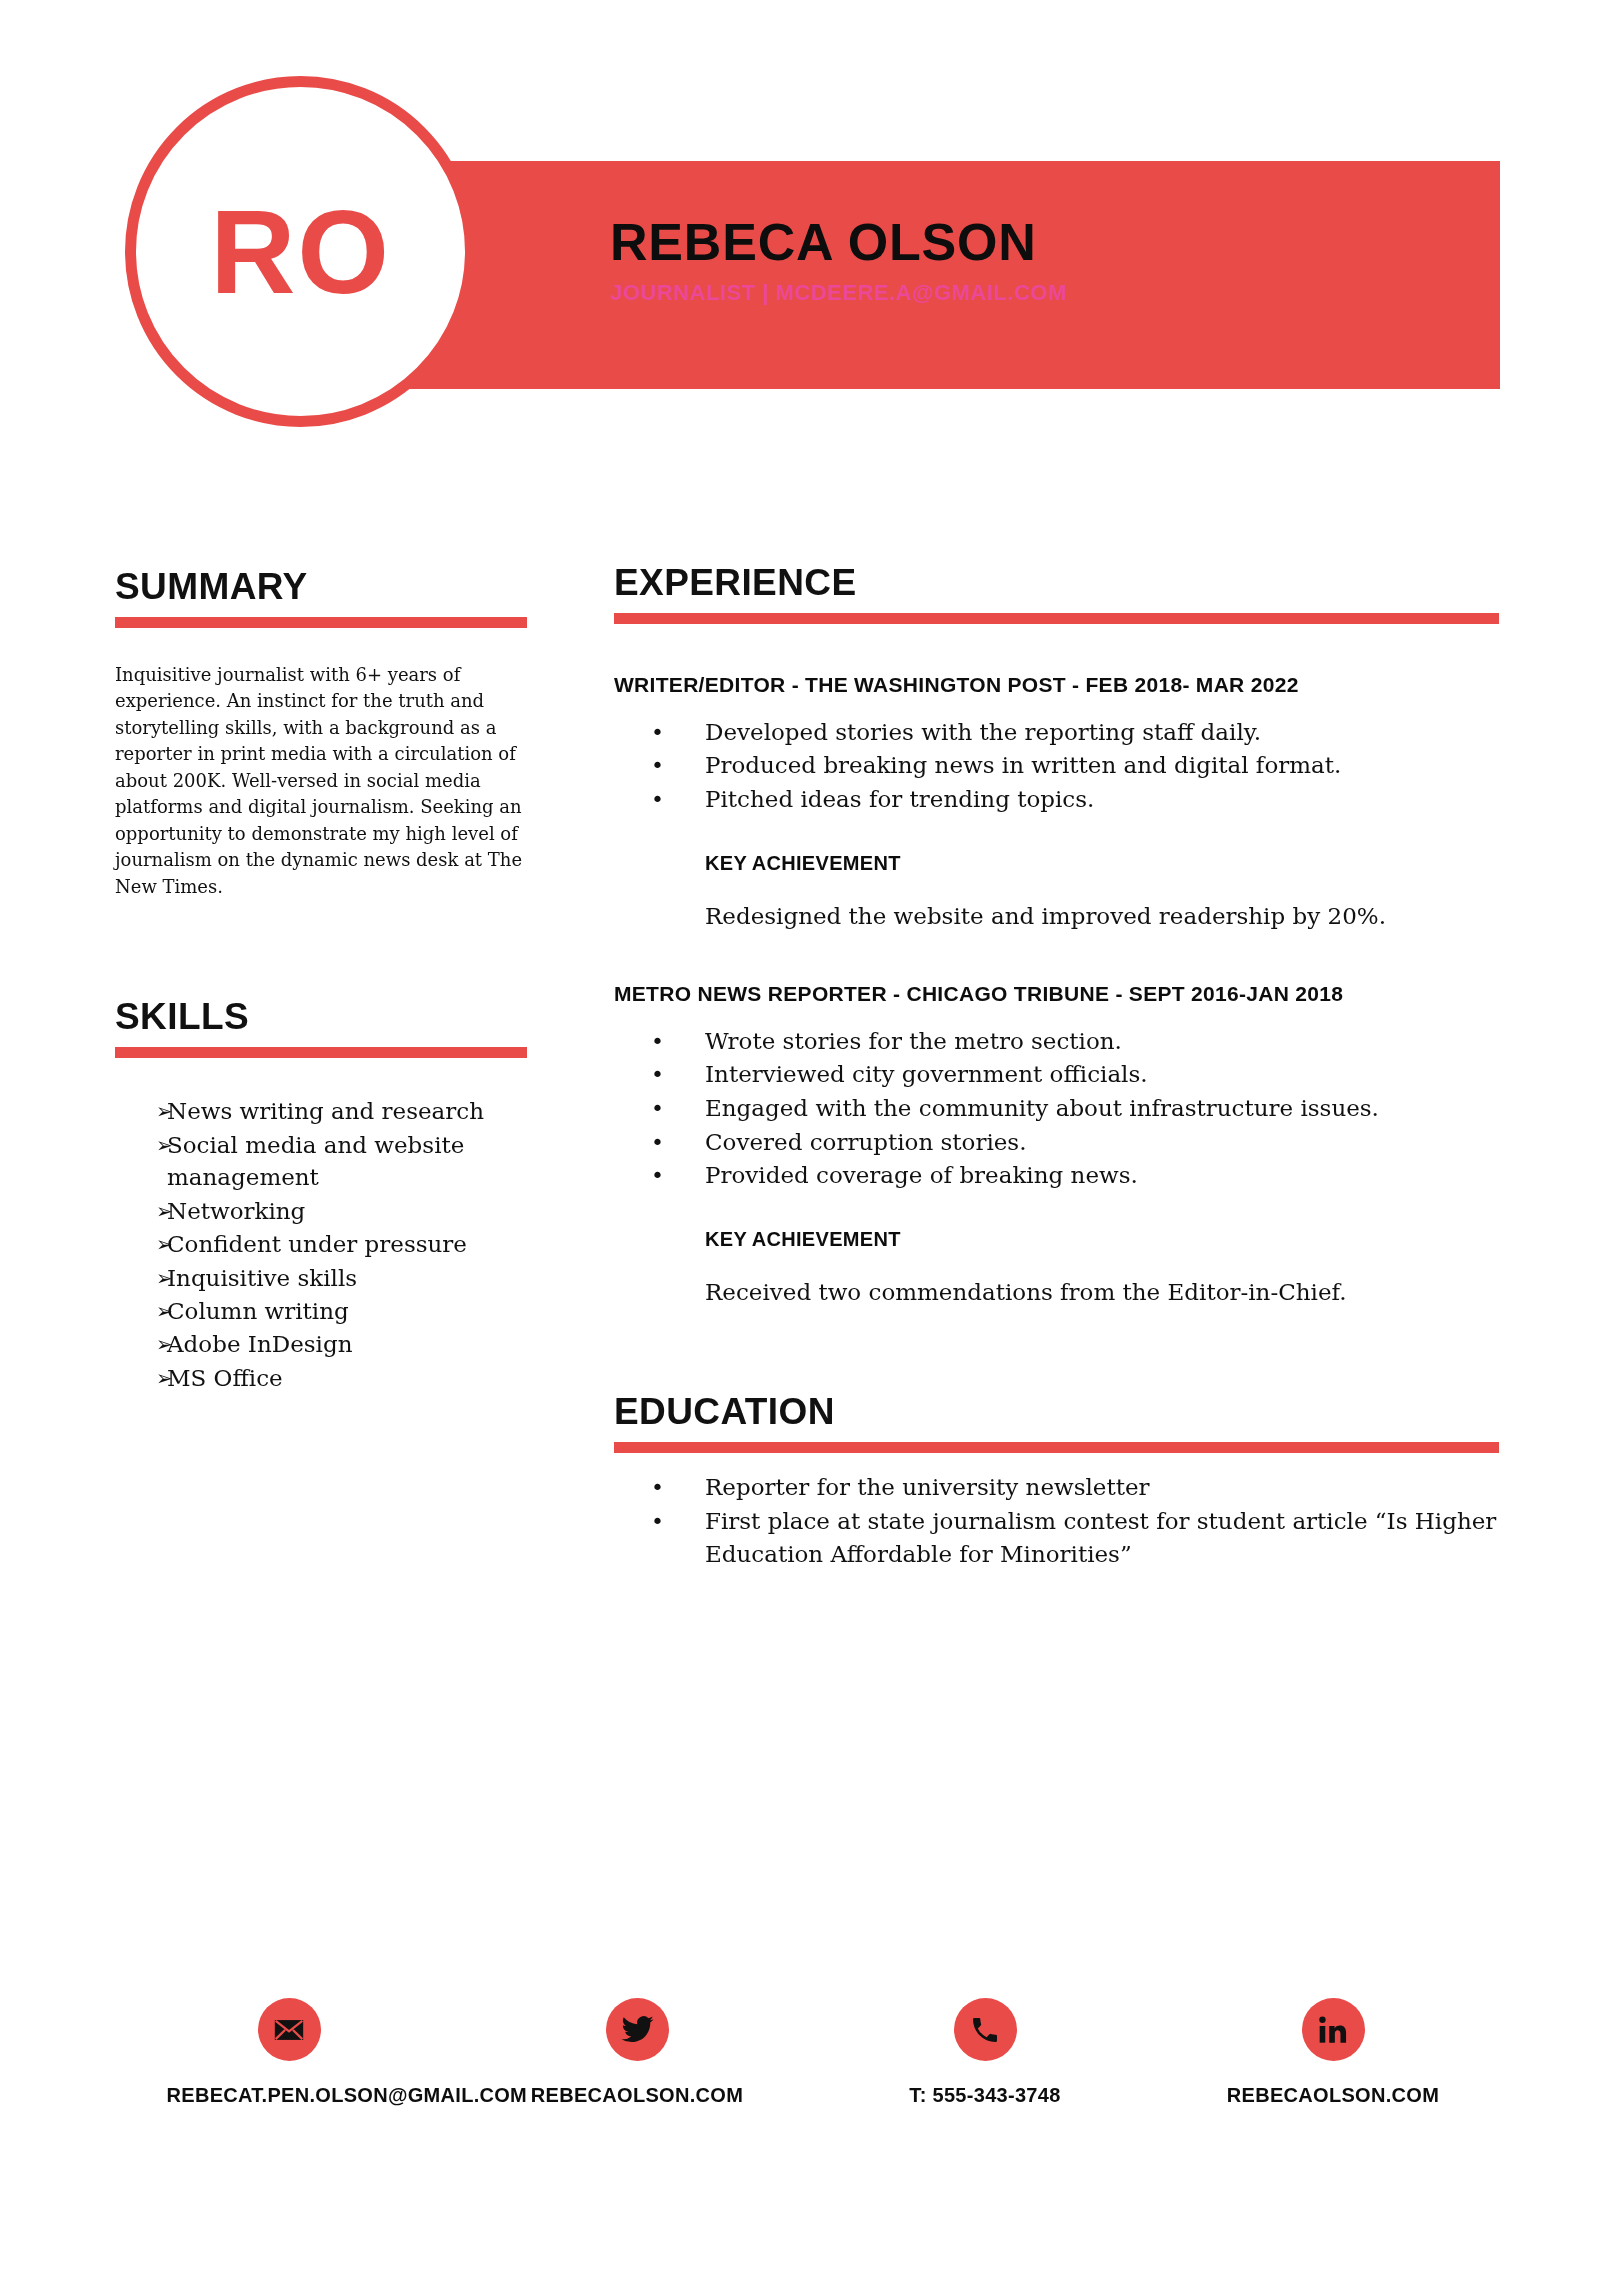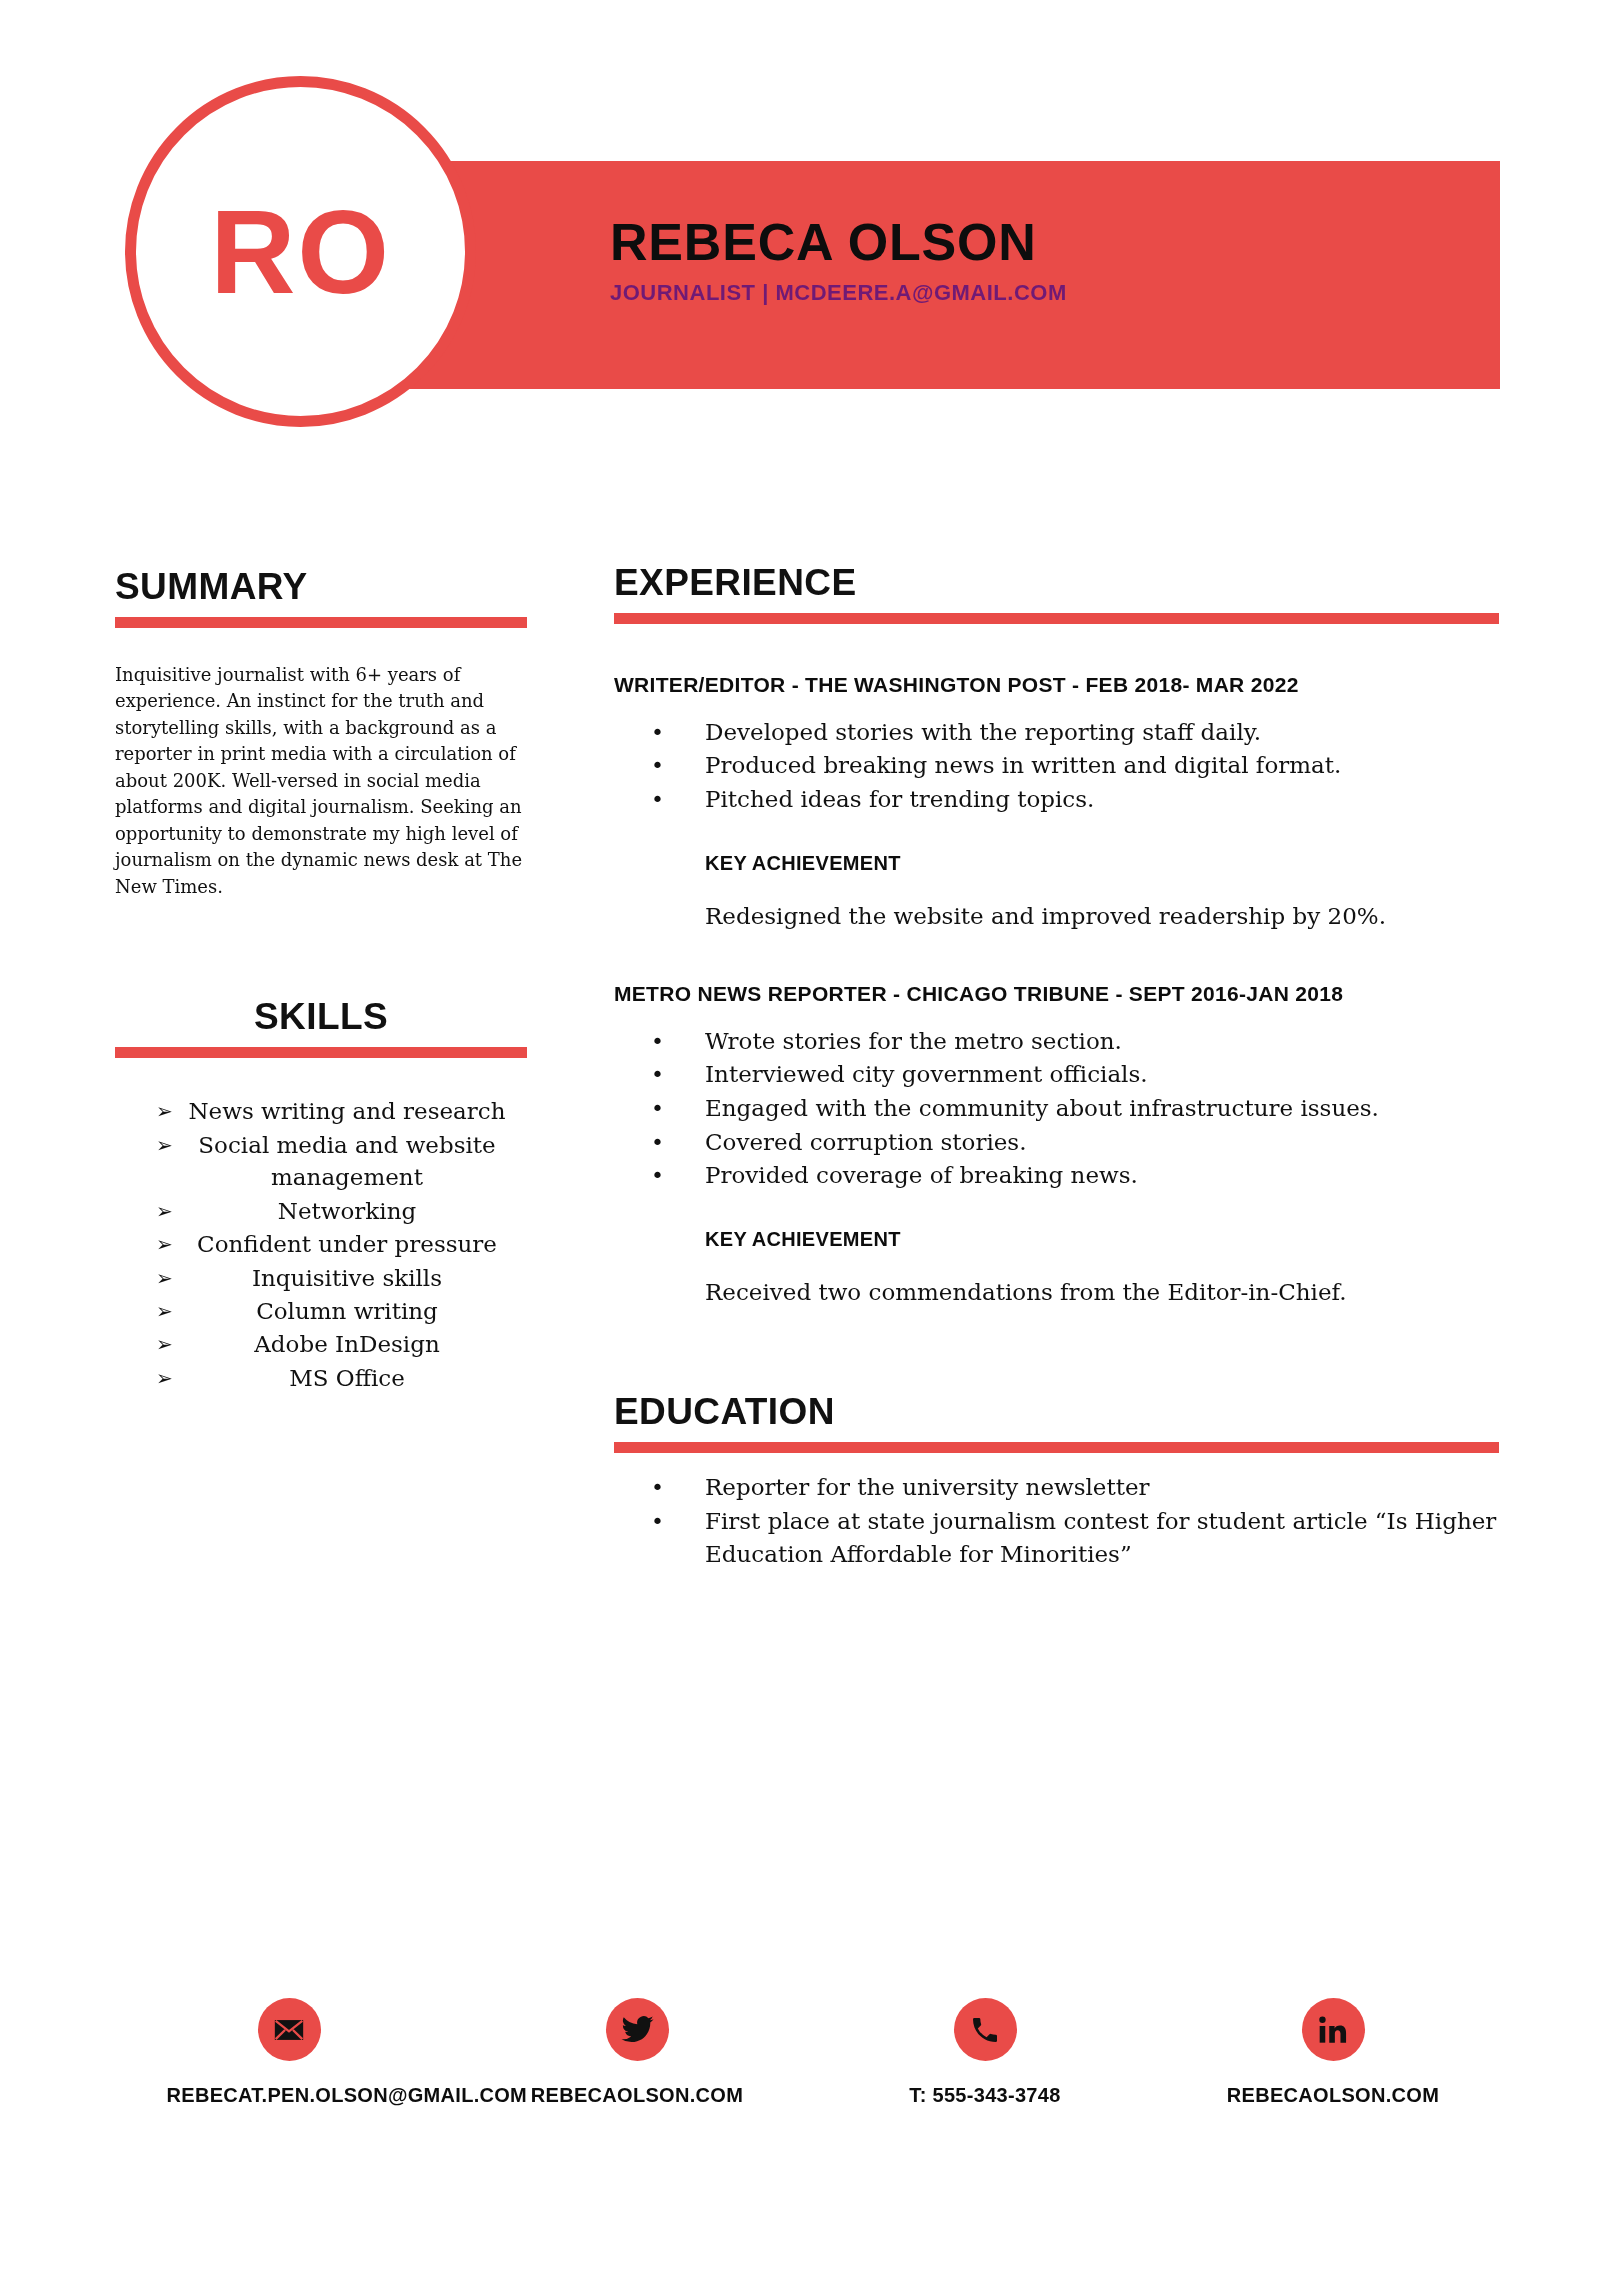--- a/index.html
+++ b/index.html
@@ -69,21 +69,21 @@
     font-weight: bold;
     color: #0d0d0d;
     letter-spacing: 0.8px;
     line-height: 1.05;
     white-space: nowrap;
   }
   .header-subtitle {
     margin-top: 10px;
     font-size: 22px;
     font-weight: bold;
-    color: #701a75;
+    color: #ec4899;
     letter-spacing: 0.5px;
     white-space: nowrap;
   }
 
   
   .sec-title {
     font-size: 37px;
     font-weight: bold;
     color: #111111;
     letter-spacing: 0.4px;
@@ -102,21 +102,21 @@
     top: 568px;
     width: 412px;
   }
   .summary-body {
     margin-top: 34px;
     font-family: "DejaVu Serif", serif;
     font-size: 18px;
     line-height: 1.47;
     color: #111111;
   }
-  .skills-block { margin-top: 98px; text-align: center; }
+  .skills-block { margin-top: 98px; }
   .skills-list {
     margin-top: 37px;
     padding: 0;
     list-style: none;
   }
   .skill-item {
     display: flex;
     font-family: "DejaVu Serif", serif;
     font-size: 23px;
     line-height: 1.42;

